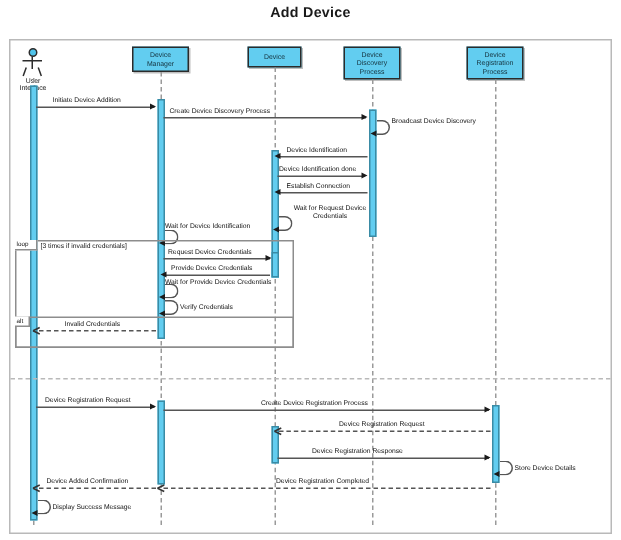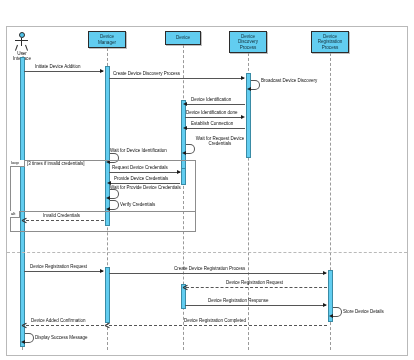--- a/index.html
+++ b/index.html
@@ -140,20 +140,21 @@
   }
   .fragdiv{
     position:absolute;height:0;border-top:1px solid #8d8d8d;
   }
 </style>
 </head>
 <body>
 
 <div id="stage">
 
+  <div class="title">Add Device</div>
 
   <div class="frame"></div>
 
   <div class="actor" style="left:13px;top:32px;width:18px;height:20px;">
     <div class="head"></div>
     <div class="body"></div>
     <div class="arms"></div>
     <div class="legL"></div>
     <div class="legR"></div>
     <div class="alabel">

